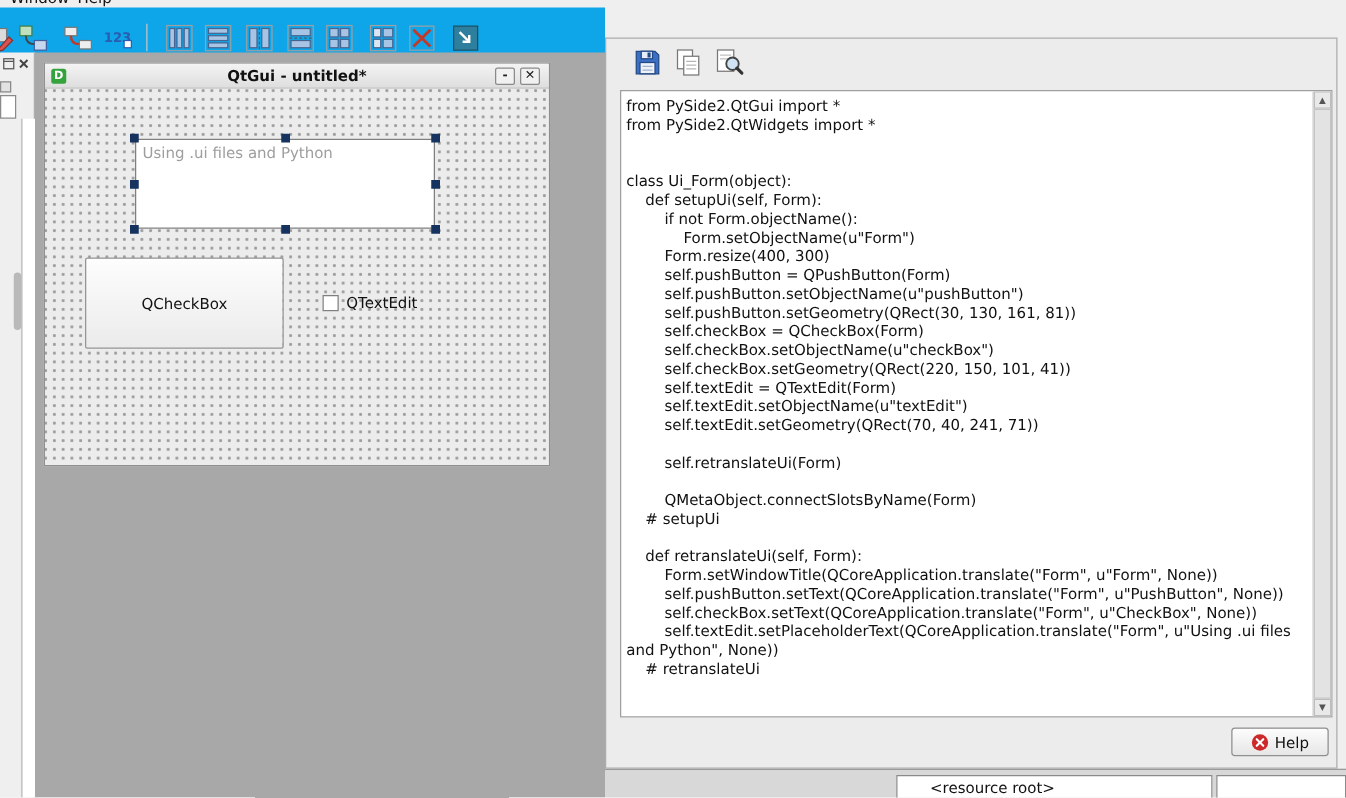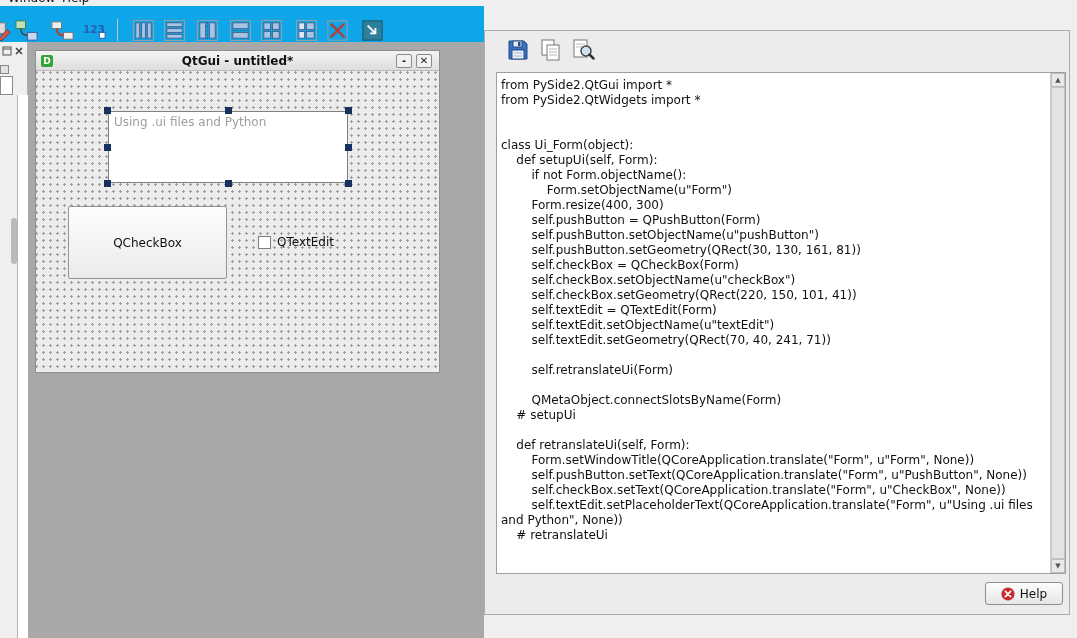--- a/index.html
+++ b/index.html
@@ -296,14 +296,20 @@
       <span class="close-ico">
         <svg viewBox="0 0 15 15">
             <circle cx="7.5" cy="7.5" r="7" fill="#cc2a2a"></circle>
             <path d="M4.7 4.7 L10.3 10.3 M10.3 4.7 L4.7 10.3" stroke="#fff" stroke-width="1.8" stroke-linecap="round"></path>
           </svg>
       </span>
       <span>Help</span>
     </div>
   </div>
 
+  <div class="bottom-strip">
+    <div class="res-box">
+      <span>&lt;resource root&gt;</span>
+    </div>
+    <div class="res-box2"></div>
+  </div>
 
 </div>
 
 </body></html>

